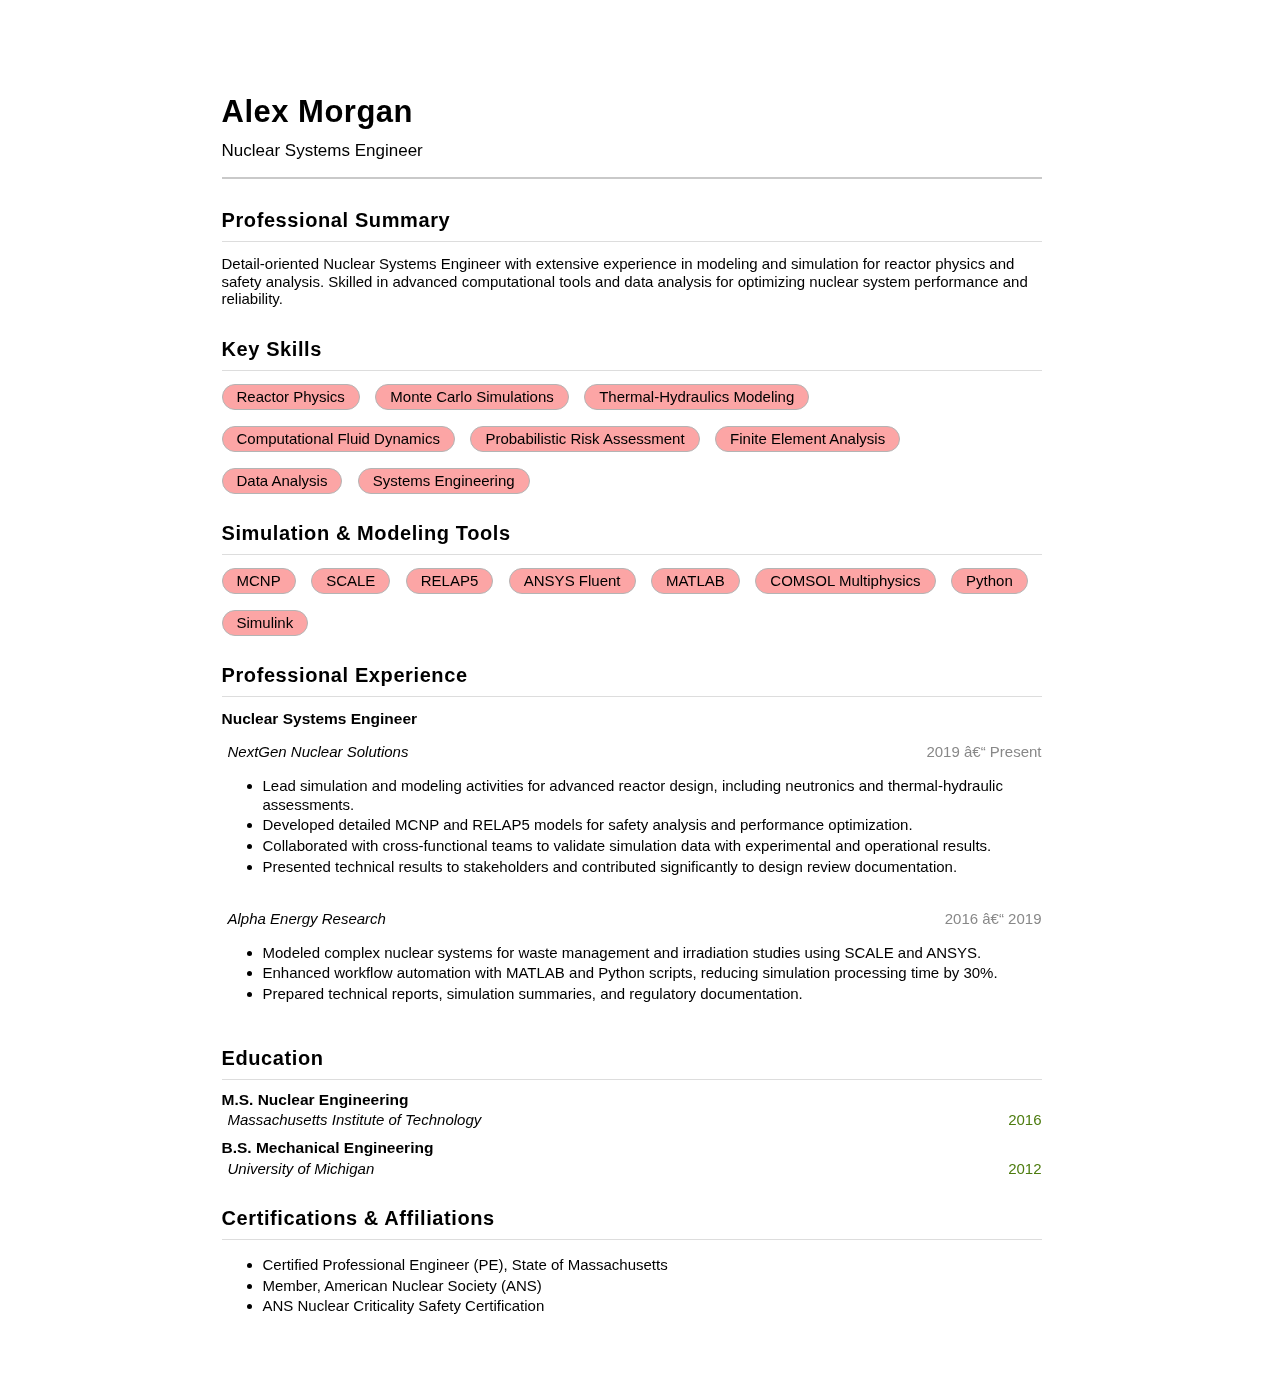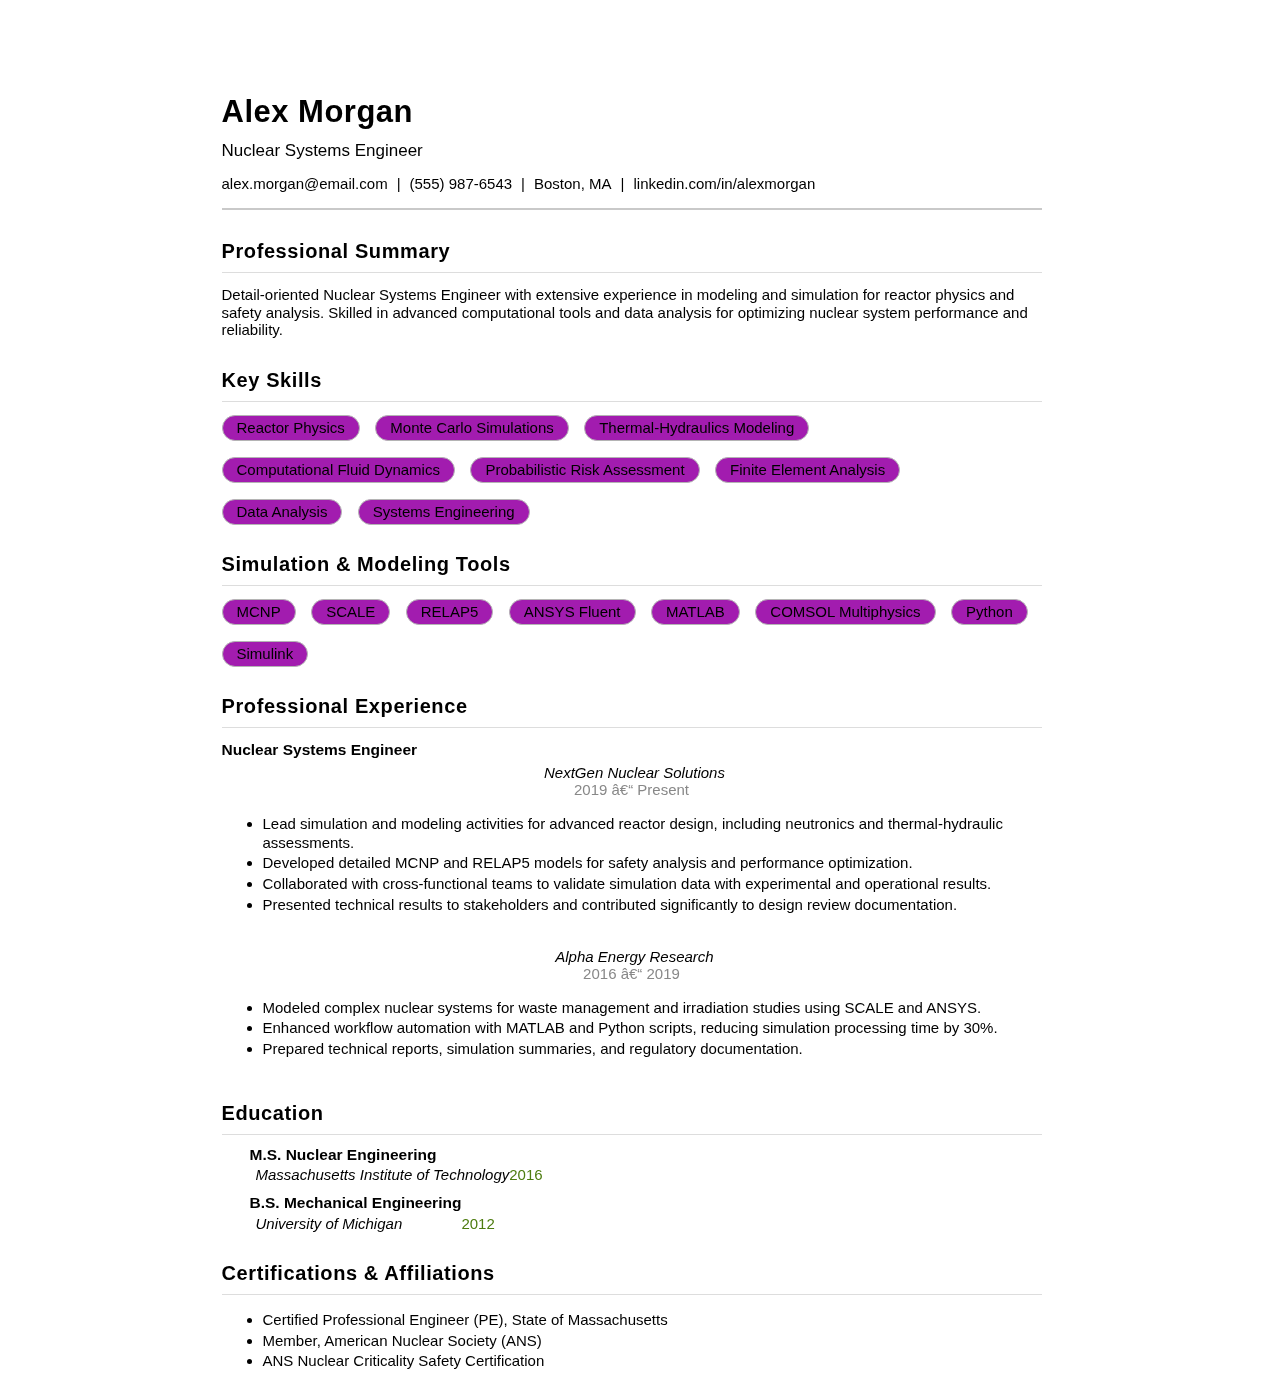--- a/index.html
+++ b/index.html
@@ -67,38 +67,37 @@
     margin-top: 13px;
     margin-bottom: -18px;
   }
   .pill {
     display: inline-block;
     border: 1px solid #b4b4b4;
     border-radius: 14px;
     padding: 3px 14px 4px 14px;
     font-size: 15px;
     margin: 0 11px 16px 0;
-    background: #a21caf;
+    background: #fca5a5;
     white-space: nowrap;
   }
 
   
   .job { margin-top: 13px; }
   .job + .job { margin-top: 33px; }
   .job-role {
     font-size: 15.5px;
     font-weight: bold;
     line-height: 1.2;
   }
   .job-subline {
     display: flex;
     justify-content: space-between;
-    align-items: center;
-    margin-top: 4px;
-    flex-direction: column;
+    align-items: flex-end;
+    margin-top: 14px;
   }
   .company {
     font-style: italic;
     font-size: 15px;
     padding-left: 6px;
   }
   .dates {
     color: #888888;
     font-size: 15px;
     white-space: nowrap;
@@ -107,24 +106,23 @@
     margin: 17px 0 0 0;
     padding-left: 41px;
     font-size: 15px;
     line-height: 1.25;
   }
   ul.bullets li { margin: 0 0 2px 0; }
 
   
   .edu {
     display: flex;
-    justify-content: flex-start;
+    justify-content: space-between;
     align-items: flex-end;
     margin-top: 11px;
-    margin-left: 28px;
   }
   .edu-degree {
     font-size: 15.5px;
     font-weight: bold;
     line-height: 1.2;
   }
   .edu-school {
     font-style: italic;
     font-size: 15px;
     padding-left: 6px;
@@ -145,23 +143,20 @@
   ul.certs li { margin: 0 0 2px 0; }
 </style>
 </head>
 <body>
 
 <div class="resume">
 
   <header>
     <h1 class="name">Alex Morgan</h1>
     <div class="job-title">Nuclear Systems Engineer</div>
-    <div class="contact">
-      <span>alex.morgan@email.com</span><span class="sep">|</span><span>(555) 987-6543</span><span class="sep">|</span><span>Boston, MA</span><span class="sep">|</span><span>linkedin.com/in/alexmorgan</span>
-    </div>
     <hr class="header-divider">
   </header>
 
   <section class="section">
     <h2 class="section-heading">Professional Summary</h2>
     <p class="summary-text">Detail-oriented Nuclear Systems Engineer with extensive experience in modeling and simulation for reactor physics and safety analysis. Skilled in advanced computational tools and data analysis for optimizing nuclear system performance and reliability.</p>
   </section>
 
   <section class="section">
     <h2 class="section-heading">Key Skills</h2>

